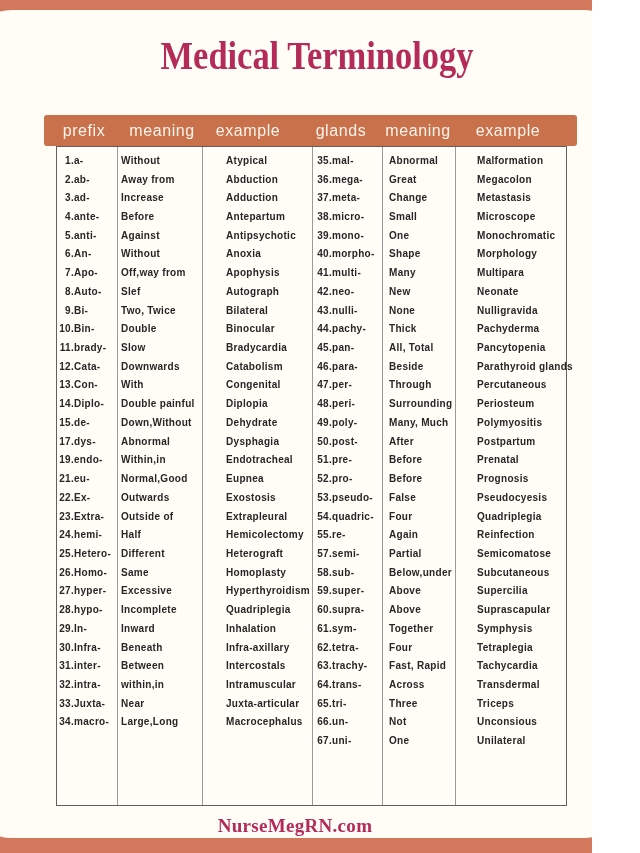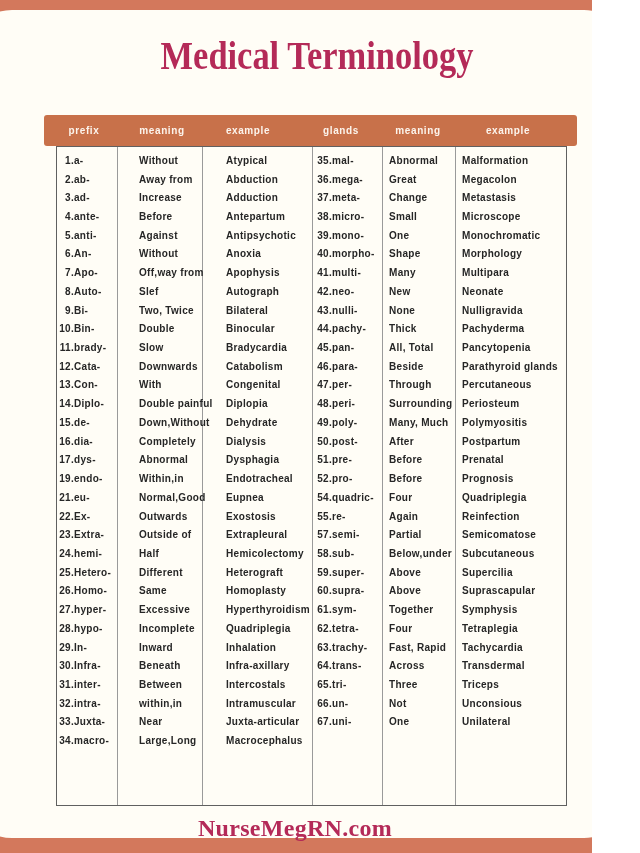--- a/index.html
+++ b/index.html
@@ -6,42 +6,42 @@
   #page{position:relative;width:592px;height:853px;background:var(--frame);overflow:hidden;
         font-family:"Liberation Sans",sans-serif}
   .card{position:absolute;left:-34px;top:10px;width:664px;height:828px;
         background:var(--card);border-radius:46px}
   .title{position:absolute;top:31px;left:0;width:634px;text-align:center;
          font-family:"Liberation Serif",serif;font-weight:700;font-size:41px;
          color:var(--accent);transform:scaleX(0.84);transform-origin:50% 50%;}
   .band{position:absolute;left:44px;top:115px;width:533px;height:31px;
         background:var(--band);border-radius:3px}
   .band .h{position:absolute;top:0;height:100%;display:flex;align-items:center;
-           transform:translateX(-50%);color:var(--bandtext);font-size:10px;
-           font-weight:700;letter-spacing:0.6px;white-space:nowrap}
+           transform:translateX(-50%);color:var(--bandtext);font-size:16px;
+           font-weight:400;letter-spacing:0.6px;white-space:nowrap}
   .h1{left:40px}.h2{left:118px}.h3{left:204px}.h4{left:297px}.h5{left:374px}.h6{left:464px}
   .table{position:absolute;left:56px;top:146px;width:509px;height:658px;
          border:1px solid var(--border1)}
   .vline{position:absolute;top:0;bottom:0;width:1px;background:var(--border2)}
   .v1{left:60px}.v2{left:145px}.v3{left:255px}.v4{left:325px}.v5{left:398px}
   .half{position:absolute;top:4px;display:flex;flex-direction:column}
   #half-left{left:0;width:255px}
   #half-right{left:256px;width:253px}
   .row{height:18.73px;display:flex;align-items:center}
   .cell{display:flex;align-items:baseline;color:var(--ink);font-size:10px;
         font-weight:600;letter-spacing:0.3px;white-space:nowrap;box-sizing:border-box}
   .c-term .num{display:inline-block;width:17px;text-align:right}
   #half-left  .c-term{width:60px}
-  #half-left  .c-meaning{width:85px;padding-left:22px}
+  #half-left  .c-meaning{width:85px;padding-left:4px}
   #half-left  .c-example{width:110px;padding-left:24px}
   #half-right .c-term{width:69px;padding-left:2px}
   #half-right .c-meaning{width:73px;padding-left:7px}
-  #half-right .c-example{width:111px;padding-left:7px}
+  #half-right .c-example{width:111px;padding-left:22px}
   .footer{position:absolute;top:815px;left:0;width:590px;text-align:center;
-          font-family:"Liberation Serif",serif;font-weight:700;font-size:24px;
+          font-family:"Liberation Serif",serif;font-weight:700;font-size:19px;
           color:var(--accent);letter-spacing:0.3px}
 </style>
 </head>
 <body>
 
 <div id="page">
   <div class="card"></div>
 
   <div class="title">Medical Terminology</div>
 
@@ -176,28 +176,20 @@
         <div class="row">
           <div class="cell c-term">
             <span class="num">15.</span>
             <span>de-</span>
           </div>
           <div class="cell c-meaning">Down,Without</div>
           <div class="cell c-example">Dehydrate</div>
         </div>
         <div class="row">
           <div class="cell c-term">
-            <span class="num">16.</span>
-            <span>dia-</span>
-          </div>
-          <div class="cell c-meaning">Completely</div>
-          <div class="cell c-example">Dialysis</div>
-        </div>
-        <div class="row">
-          <div class="cell c-term">
             <span class="num">17.</span>
             <span>dys-</span>
           </div>
           <div class="cell c-meaning">Abnormal</div>
           <div class="cell c-example">Dysphagia</div>
         </div>
         <div class="row">
           <div class="cell c-term">
             <span class="num">19.</span>
             <span>endo-</span>
@@ -455,20 +447,28 @@
           <div class="cell c-meaning">Before</div>
           <div class="cell c-example">Prenatal</div>
         </div>
         <div class="row">
           <div class="cell c-term">
             <span class="num">52.</span>
             <span>pro-</span>
           </div>
           <div class="cell c-meaning">Before</div>
           <div class="cell c-example">Prognosis</div>
+        </div>
+        <div class="row">
+          <div class="cell c-term">
+            <span class="num">53.</span>
+            <span>pseudo-</span>
+          </div>
+          <div class="cell c-meaning">False</div>
+          <div class="cell c-example">Pseudocyesis</div>
         </div>
         <div class="row">
           <div class="cell c-term">
             <span class="num">54.</span>
             <span>quadric-</span>
           </div>
           <div class="cell c-meaning">Four</div>
           <div class="cell c-example">Quadriplegia</div>
         </div>
         <div class="row">

